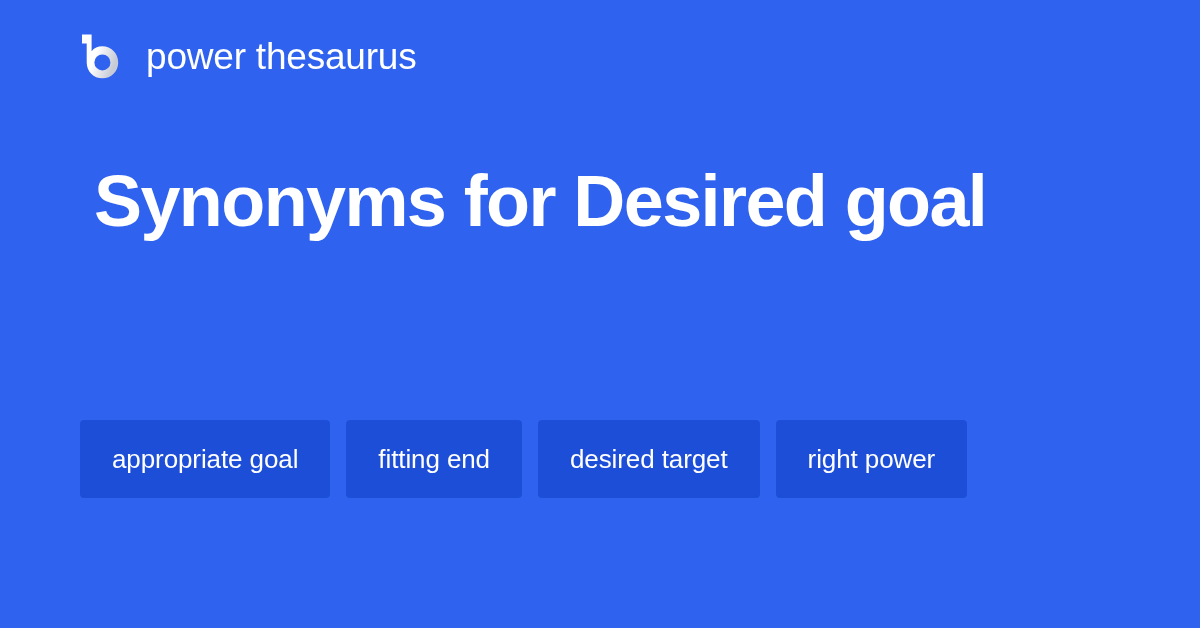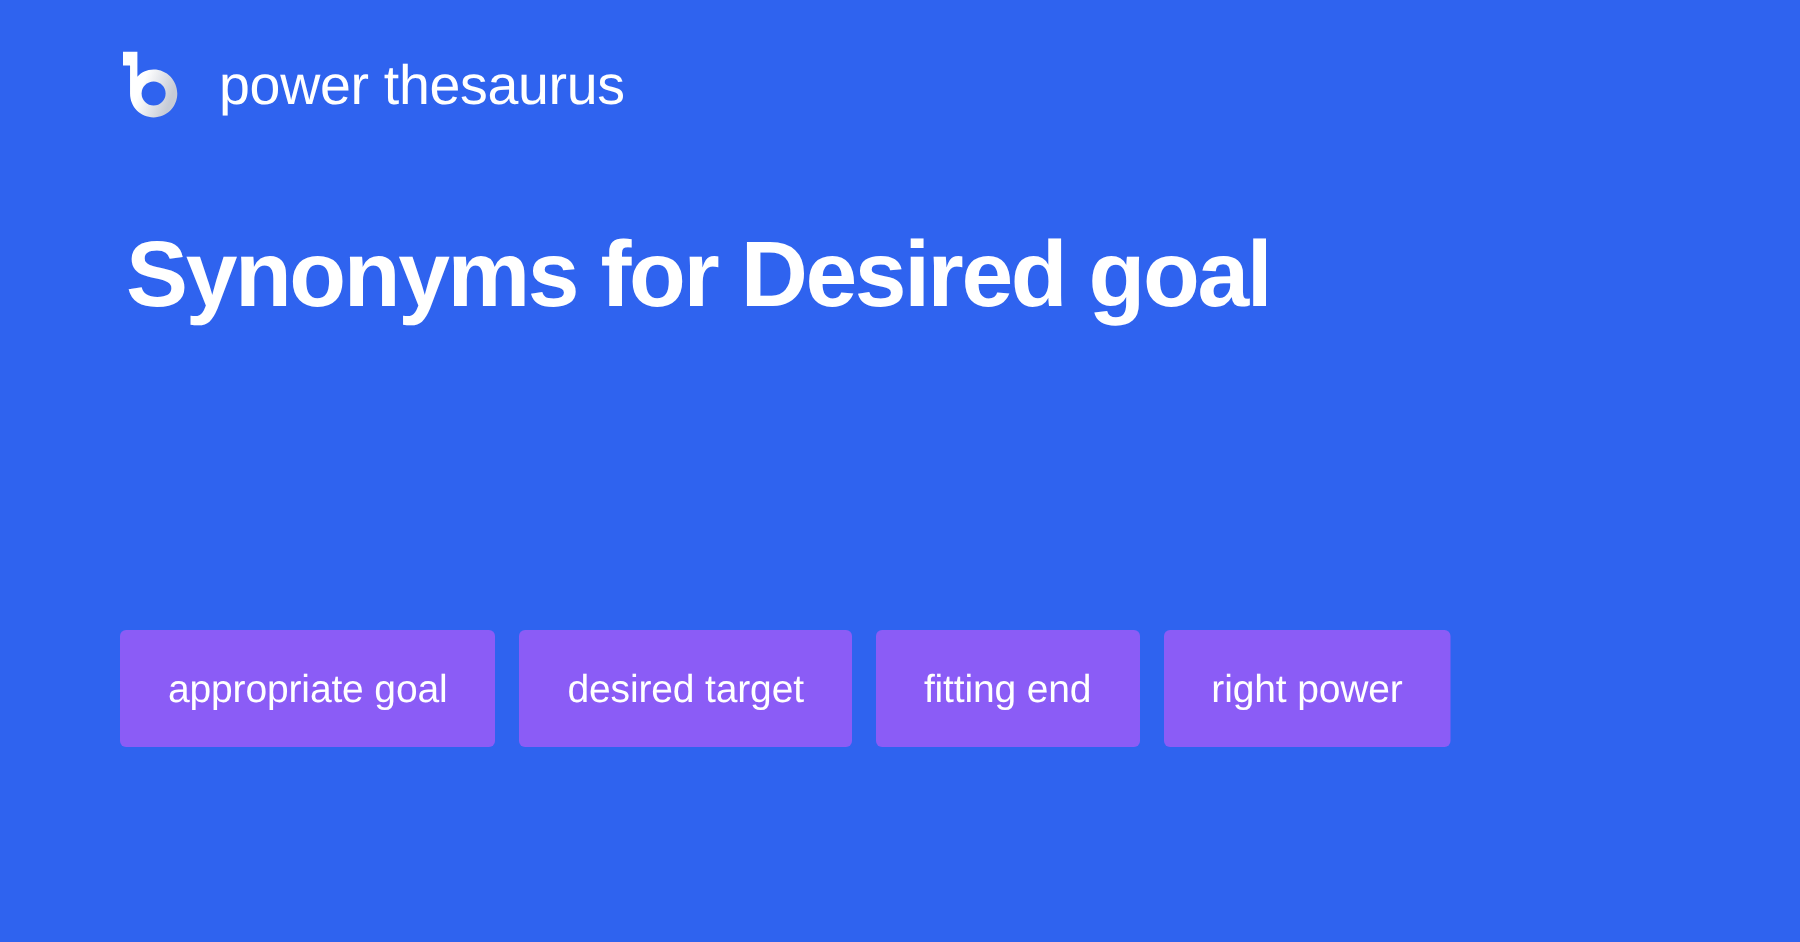--- a/index.html
+++ b/index.html
@@ -46,22 +46,22 @@
     line-height: 1;
     white-space: nowrap;
   }
 
   
   .headline {
     position: absolute;
     left: 78px;
     top: 134px;
     width: 1040px;
-    margin: 6px;
-    font-size: 62px;
+    margin: 16px;
+    font-size: 72px;
     font-weight: 700;
     color: #ffffff;
     line-height: 1.42;
     letter-spacing: -1.6px;
   }
 
   
   .chips {
     position: absolute;
     left: 80px;
@@ -72,21 +72,21 @@
     gap: 16px 16px;
     align-content: flex-start;
   }
   .chip {
     height: 78px;
     box-sizing: border-box;
     padding: 0 32px;
     display: flex;
     align-items: center;
     justify-content: center;
-    background: #8b5cf6;
+    background: #1d4ed8;
     border-radius: 4px;
     color: #ffffff;
     font-size: 26px;
     font-weight: 400;
     line-height: 1;
     white-space: nowrap;
     letter-spacing: -0.1px;
   }
 </style>
 </head>
@@ -106,18 +106,18 @@
       <path d="M4.0 1.5 H13.6 V18.2 C16.0 15.2 19.9 13.3 24.4 13.3 C33.2 13.3 40.2 20.5 40.2 29.4 C40.2 38.3 33.2 45.3 24.4 45.3 C15.6 45.3 8.7 38.3 8.7 29.4 V10.6 H4.0 Z" fill="url(#logoGrad)"></path>
       <circle cx="24.4" cy="29.4" r="8.0" fill="#2f63ef"></circle>
     </svg>
     <div class="brand-name">power thesaurus</div>
   </div>
 
   <h1 class="headline">Synonyms for Desired goal</h1>
 
   <div class="chips">
     <div class="chip">appropriate goal</div>
+    <div class="chip">fitting end</div>
     <div class="chip">desired target</div>
-    <div class="chip">fitting end</div>
     <div class="chip">right power</div>
   </div>
 
 </div>
 
 </body></html>

